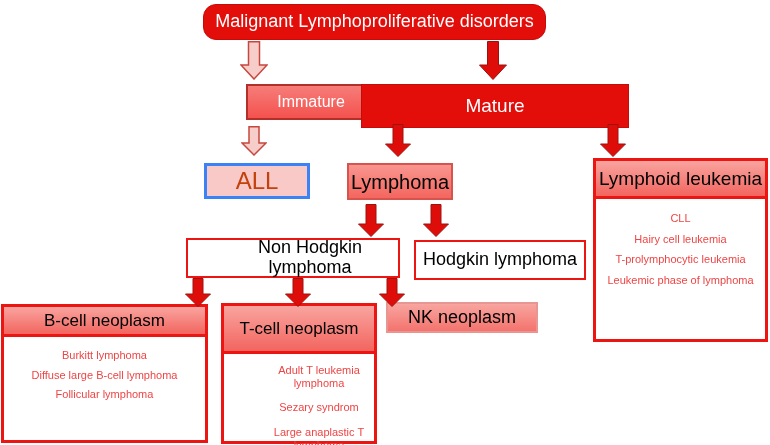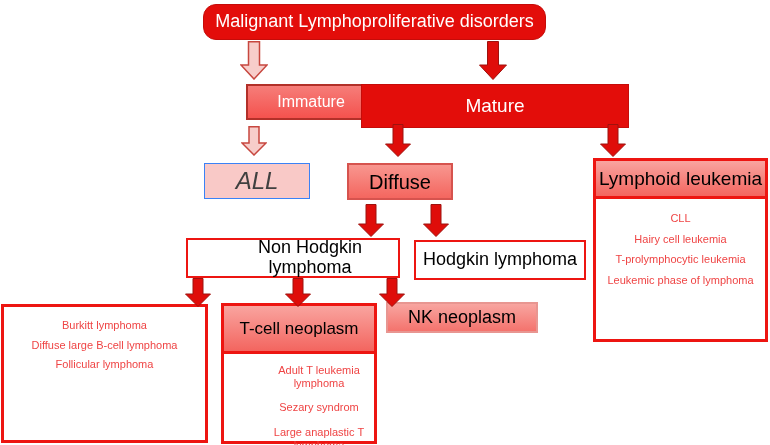--- a/index.html
+++ b/index.html
@@ -26,24 +26,23 @@
   .title-box{left:203px;top:4px;width:343px;height:36px;font-size:18px;border-radius:13px;}
   .mature-box{left:361px;top:84px;width:268px;height:44px;font-size:19px;}
   
   .immature-box{
     left:203px;top:84px;width:130px;height:36px;font-size:16px;color:#ffffff;
     background:linear-gradient(180deg,#F67D79 0%,#F4524E 100%);
     border:2px solid #B23029;
     margin-left:43px;
   }
   .all-box{
-    left:204px;top:163px;width:106px;height:36px;font-size:24px;color:#404040;
+    left:204px;top:163px;width:106px;height:36px;font-size:24px;color:#c2410c;
     background:#F9C9C7;
-    border:1px solid #3b82f6;
-    font-style:italic;
+    border:3px solid #3b82f6;
   }
   .lymphoma-box{
     left:347px;top:163px;width:106px;height:37px;font-size:20px;color:#000000;
     background:linear-gradient(180deg,#F8968F 0%,#F4665F 100%);
     border:2px solid #D6534E;
   }
   .nk-box{
     left:386px;top:302px;width:152px;height:31px;font-size:18px;color:#000000;
     background:linear-gradient(180deg,#F8A5A0 0%,#F4736D 100%);
     border:2px solid #E89691;
@@ -108,21 +107,21 @@
     <span>Immature</span>
   </div>
   <div class="node red-solid mature-box">
     <span>Mature</span>
   </div>
 
   <div class="node all-box">
     <span>ALL</span>
   </div>
   <div class="node lymphoma-box">
-    <span>Diffuse</span>
+    <span>Lymphoma</span>
   </div>
 
   <div class="composite lymphleuk-box">
     <div class="hdr">
       <span>Lymphoid leukemia</span>
     </div>
     <div class="bdy">
       <div>CLL</div>
       <div>Hairy cell leukemia</div>
       <div>T-prolymphocytic leukemia</div>
@@ -131,20 +130,23 @@
   </div>
 
   <div class="node white-red nonhodgkin-box">
     <span>Non Hodgkin lymphoma</span>
   </div>
   <div class="node white-red hodgkin-box">
     <span>Hodgkin lymphoma</span>
   </div>
 
   <div class="composite bcell-box">
+    <div class="hdr">
+      <span>B-cell neoplasm</span>
+    </div>
     <div class="bdy">
       <div>Burkitt lymphoma</div>
       <div>Diffuse large B-cell lymphoma</div>
       <div>Follicular lymphoma</div>
     </div>
   </div>
 
   <div class="composite tcell-box">
     <div class="hdr">
       <span>T-cell neoplasm</span>

